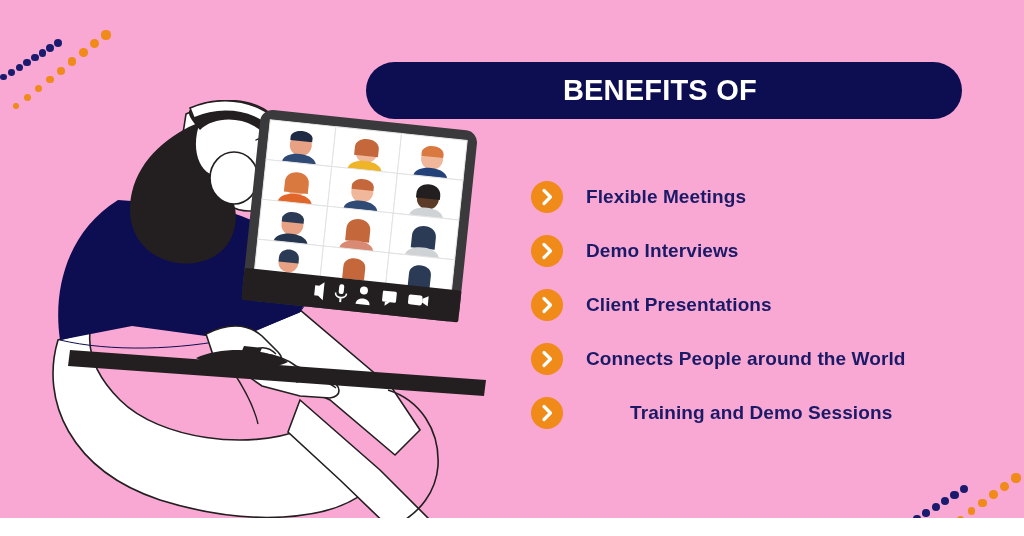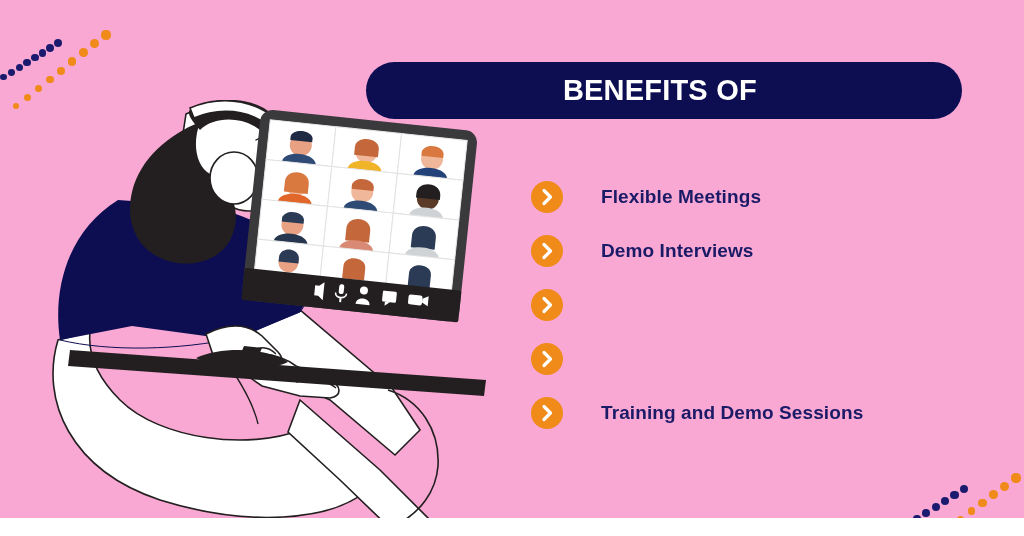--- a/index.html
+++ b/index.html
@@ -64,36 +64,36 @@
     left: 531px;
     top: 180px;
     width: 460px;
   }
   .benefit-row {
     display: flex;
     align-items: center;
     height: 34px;
     margin-bottom: 20px;
   }
-  .benefit-row:last-child { margin-bottom: 0; }
+  .benefit-row:last-child { margin-bottom: 0; gap: 44px; }
 
   .bullet-icon {
     width: 32px;
     height: 32px;
     border-radius: 50%;
     background: #f08a18;
     flex: 0 0 32px;
     display: flex;
     align-items: center;
     justify-content: center;
   }
   .bullet-icon svg { display: block; }
 
   .benefit-label {
-    margin-left: 38px;
+    margin-left: 23px;
     font-size: 19px;
     font-weight: bold;
     color: #1a1a66;
     font-family: "Liberation Sans", sans-serif;
     white-space: nowrap;
     letter-spacing: 0.1px;
   }
 
   
   #illustration {
@@ -172,28 +172,30 @@
       </span>
       <span class="benefit-label">Demo Interviews</span>
     </div>
 
     <div class="benefit-row">
       <span class="bullet-icon">
         <svg width="32" height="32" viewBox="0 0 32 32">
           <path d="M13 9.5 L19.5 16 L13 22.5" fill="none" stroke="#ffffff" stroke-width="3.2" stroke-linecap="round" stroke-linejoin="round"></path>
         </svg>
       </span>
+      <span class="benefit-label">Client Presentations</span>
     </div>
 
     <div class="benefit-row">
       <span class="bullet-icon">
         <svg width="32" height="32" viewBox="0 0 32 32">
           <path d="M13 9.5 L19.5 16 L13 22.5" fill="none" stroke="#ffffff" stroke-width="3.2" stroke-linecap="round" stroke-linejoin="round"></path>
         </svg>
       </span>
+      <span class="benefit-label">Connects People around the World</span>
     </div>
 
     <div class="benefit-row">
       <span class="bullet-icon">
         <svg width="32" height="32" viewBox="0 0 32 32">
           <path d="M13 9.5 L19.5 16 L13 22.5" fill="none" stroke="#ffffff" stroke-width="3.2" stroke-linecap="round" stroke-linejoin="round"></path>
         </svg>
       </span>
       <span class="benefit-label">Training and Demo Sessions</span>
     </div>

